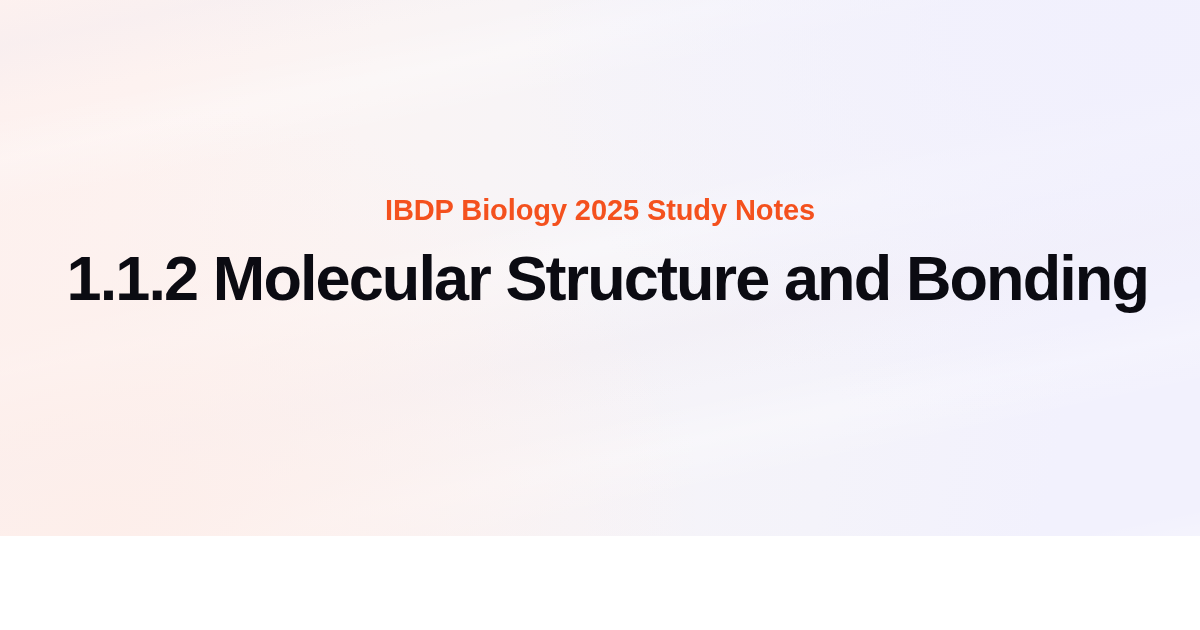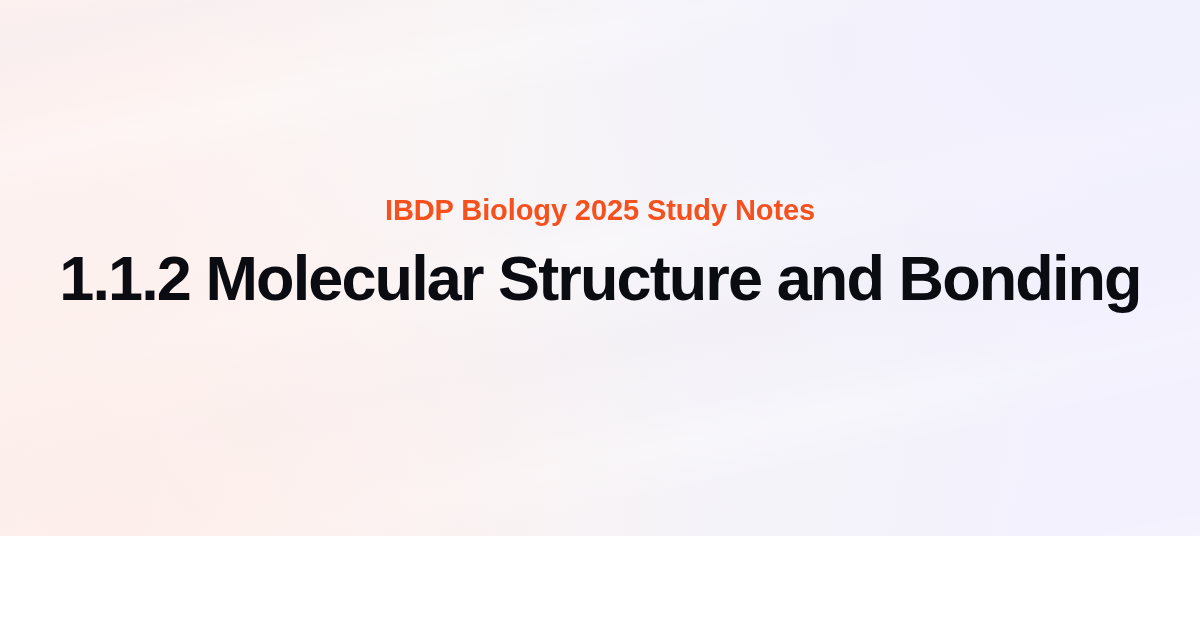--- a/index.html
+++ b/index.html
@@ -120,20 +120,21 @@
   }
 
   .headline {
     margin: 4px;
     font-size: 63px;
     line-height: 1.12;
     font-weight: 700;
     letter-spacing: -1.9px;
     color: #0b0b12;
     white-space: nowrap;
+    text-align: right;
   }
 </style>
 </head>
 <body>
 
 <div id="og-card">
 
   <div class="bg-base"></div>
   <div class="bg-bands"></div>
   <div class="bg-band-seam"></div>

